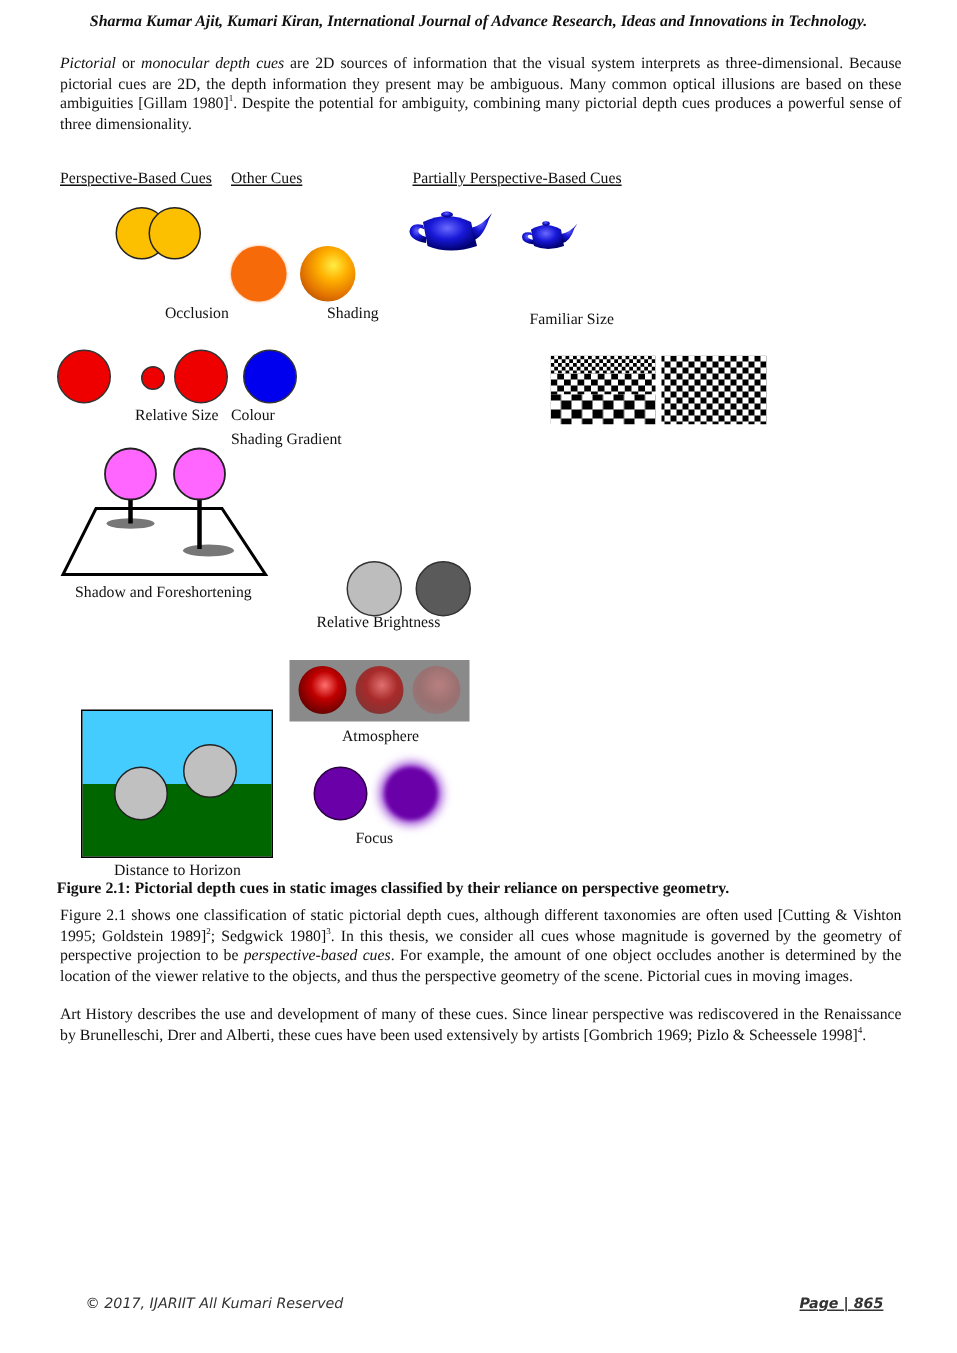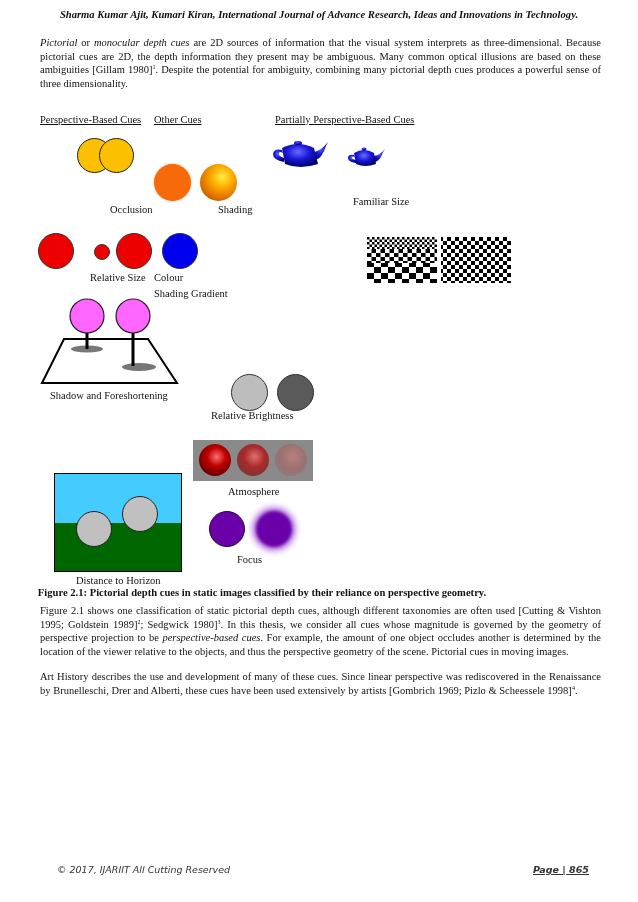--- a/index.html
+++ b/index.html
@@ -52,21 +52,21 @@
     <path d="M12 14 Q4 12 3 18 Q3 24 14 26 L14 22 Q8 20 9 17 Q10 15 13 17 Z" fill="url(#tp)"></path>
     <path d="M12 12 Q28 4 44 12 L48 28 Q30 34 15 28 Z" fill="url(#tp)"></path>
     <path d="M44 16 Q52 14 58 6 L56 10 Q52 22 46 24 Z" fill="url(#tp)"></path>
     <ellipse cx="28" cy="7" rx="4" ry="2" fill="url(#tp)"></ellipse>
 
     <path d="M84 19 Q78 18 78 22 Q78 26 86 27 L86 24 Q81 23 82 21 Q83 20 85 21 Z" fill="url(#tp)"></path>
     <path d="M84 17 Q94 11 104 17 L106 28 Q95 32 86 28 Z" fill="url(#tp)"></path>
     <path d="M104 20 Q110 19 115 13 L113 16 Q110 25 105 26 Z" fill="url(#tp)"></path>
     <ellipse cx="94" cy="13" rx="2.5" ry="1.5" fill="url(#tp)"></ellipse>
   </svg>
-  <span class="abs lbl" style="top:196px;left:353px;font-family:Liberation Serif, serif;">Familiar Size</span>
+  <span class="abs lbl" style="top:208px;left:353px;font-family:Liberation Serif, serif;">Familiar Size</span>
 
   <div class="circ" style="top:233px;left:38px;width:36px;height:36px;background:#ee0000;border:1.2px solid #333;"></div>
   <div class="circ" style="top:244px;left:94px;width:16px;height:16px;background:#ee0000;border:1.2px solid #333;"></div>
   <div class="circ" style="top:233px;left:116px;width:36px;height:36px;background:#ee0000;border:1.2px solid #333;"></div>
   <div class="circ" style="top:233px;left:162px;width:36px;height:36px;background:#0000ee;border:1.2px solid #333;"></div>
   <span class="abs lbl" style="top:272px;left:90px;">Relative Size</span>
   <span class="abs lbl" style="top:272px;left:154px;">Colour</span>
   <span class="abs lbl" style="top:288px;left:154px;">Shading Gradient</span>
 
   <svg class="abs" style="top:237px;left:367px;" width="146" height="46" viewBox="0 0 146 46">
@@ -134,14 +134,14 @@
 <div class="abs caption">Figure 2.1:  Pictorial depth cues in static images classified by their reliance on perspective geometry.</div>
 
 <div class="abs para" style="top:604px;">
   <span>Figure 2.1 shows one classification of static pictorial depth cues, although different taxonomies are often used [Cutting &amp; Vishton 1995; Goldstein 1989]</span><sup>2</sup><span>; Sedgwick 1980]</span><sup>3</sup><span>. In this thesis, we consider all cues whose magnitude is governed by the geometry of perspective projection to be </span><i>perspective-based cues</i><span>.  For example, the amount of one object occludes another is determined by the location of the viewer relative to the objects, and thus the perspective geometry of the scene.  Pictorial cues in moving images.</span>
 </div>
 
 <div class="abs para" style="top:670px;">
   <span>Art History describes the use and development of many of these cues.  Since linear perspective was rediscovered in the Renaissance by Brunelleschi, Drer and Alberti, these cues have been used extensively by artists [Gombrich 1969; Pizlo &amp; Scheessele 1998]</span><sup>4</sup><span>.</span>
 </div>
 
-<div class="abs footer" style="top:864px;left:57px;">© 2017, IJARIIT All Cutting Reserved</div>
+<div class="abs footer" style="top:864px;left:57px;">© 2017, IJARIIT All Kumari Reserved</div>
 <div class="abs footer footer-right" style="top:864px;left:533px;">Page | 865</div>
 
 </body></html>

